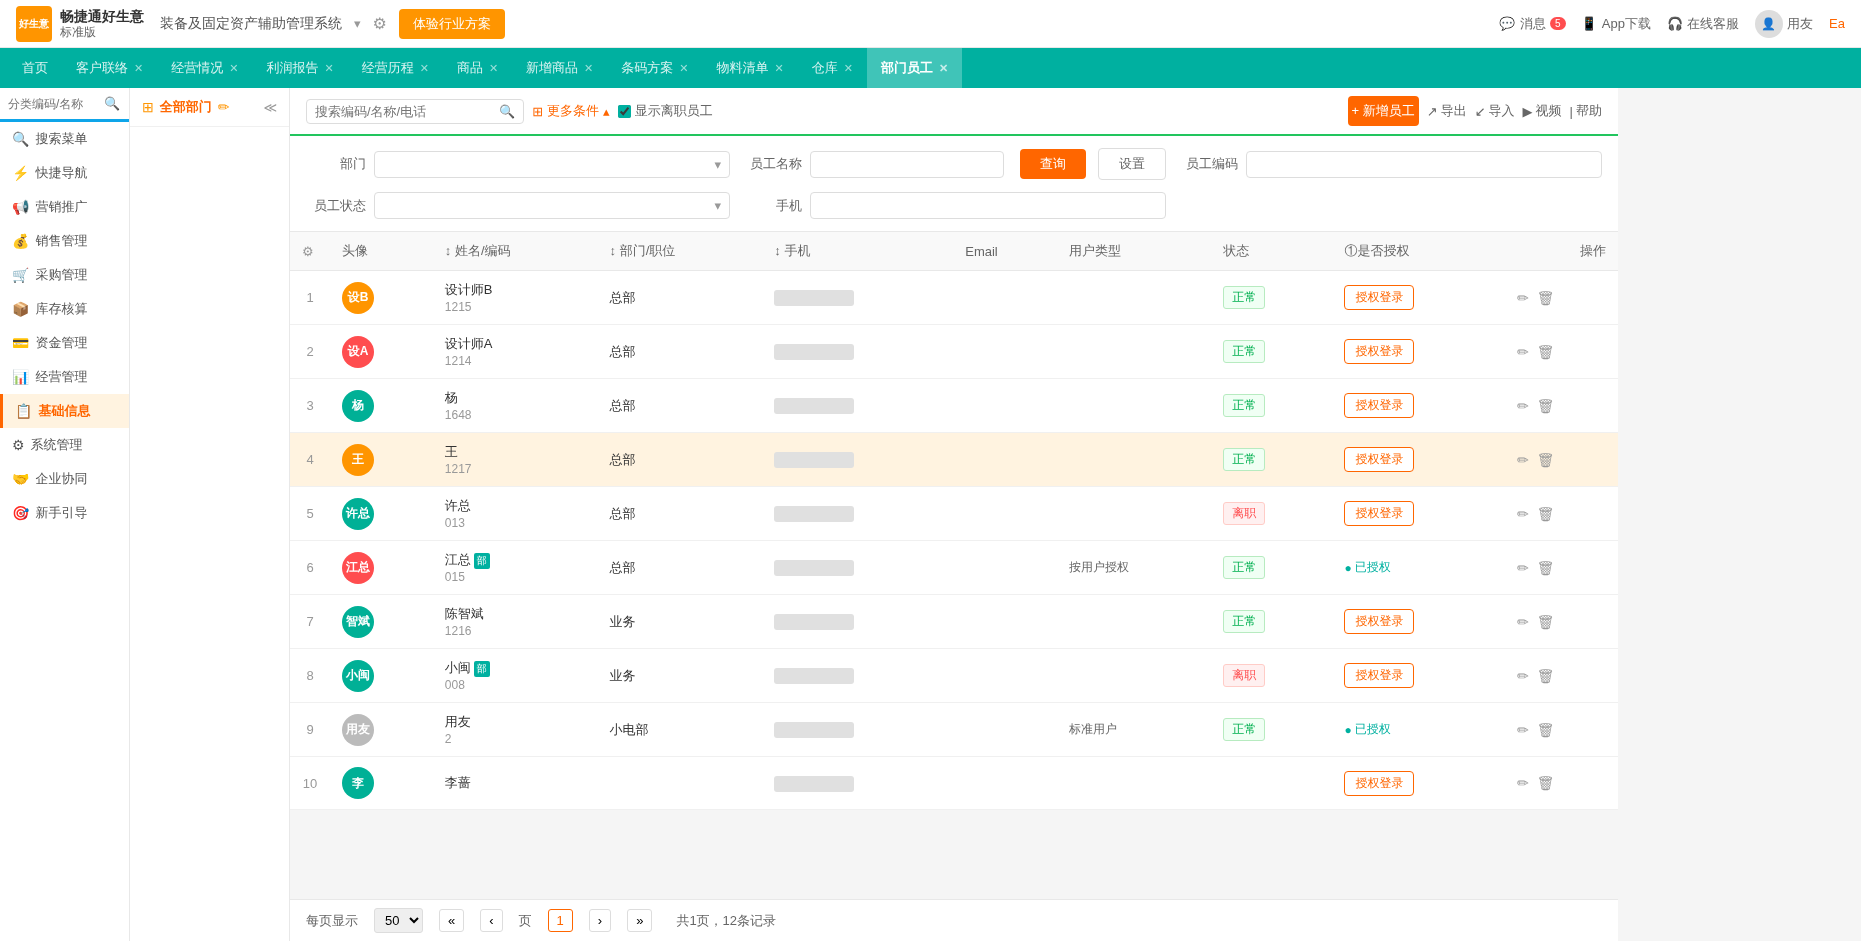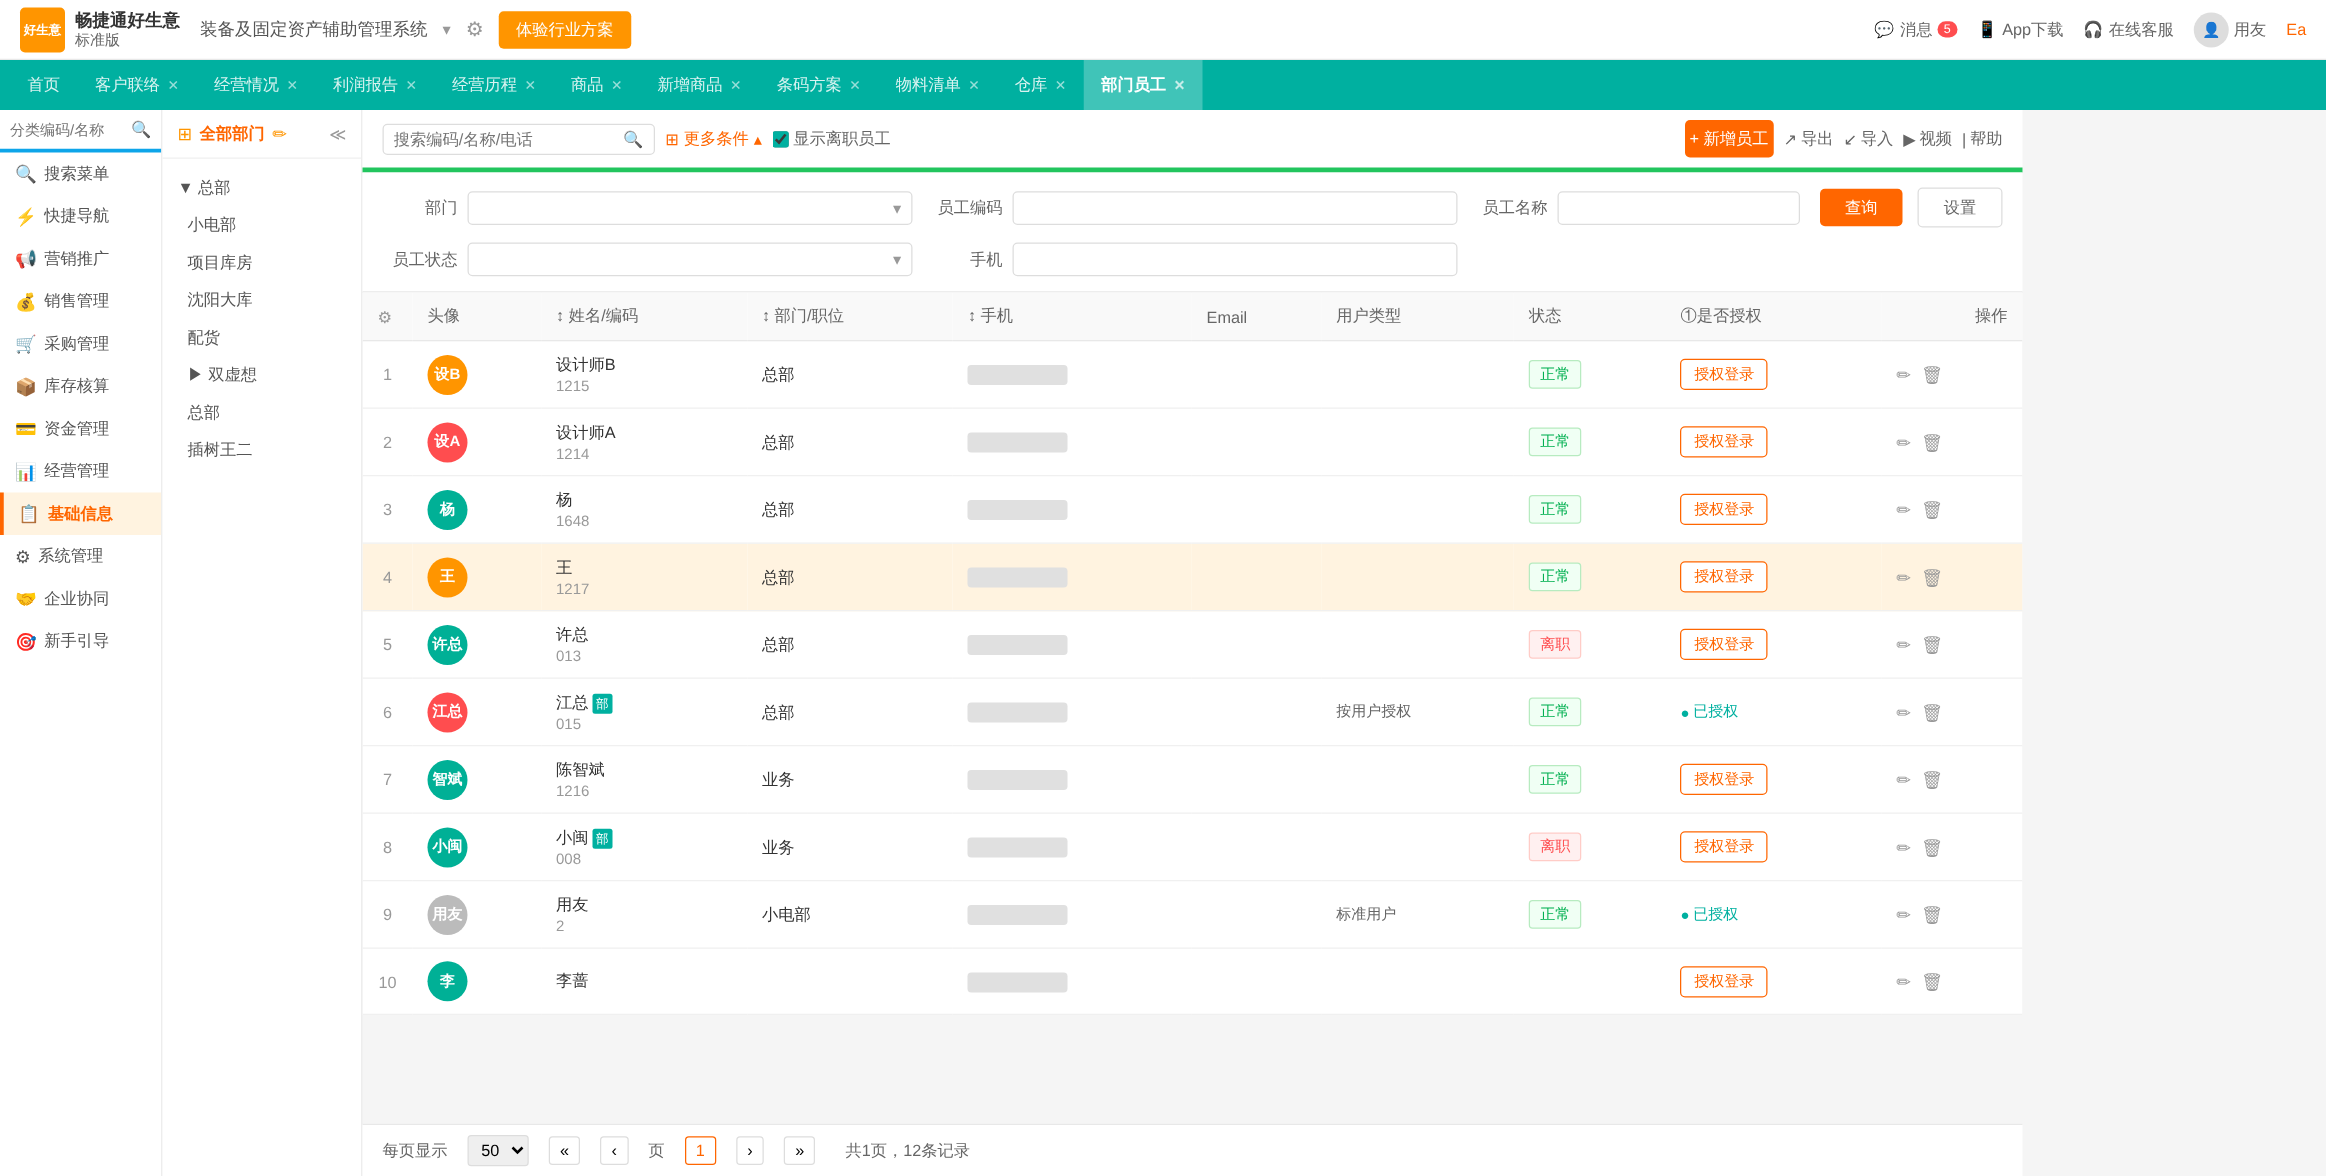--- a/index.html
+++ b/index.html
@@ -58,21 +58,21 @@
     .dept-panel-header .edit-icon { color: #ff9500; font-size: 14px; cursor: pointer; }
     .dept-panel-header .collapse-icon { margin-left: auto; color: #999; cursor: pointer; }
     .dept-tree { padding: 8px 0; }
     .dept-item { padding: 6px 12px; font-size: 13px; color: #555; cursor: pointer; display: flex; align-items: center; gap: 4px; }
     .dept-item-indent1 { padding-left: 20px; }
     
     
     .employee-panel { flex: 1; display: flex; flex-direction: column; }
     
     
-    .toolbar { background: white; padding: 8px 16px; display: flex; align-items: center; gap: 8px; border-bottom: 4px solid #22c55e; }
+    .toolbar { background: white; padding: 8px 16px; display: flex; align-items: center; gap: 8px; border-bottom: 2px solid #22c55e; }
     .search-input-wrap { display: flex; align-items: center; border: 1px solid #ddd; border-radius: 4px; padding: 4px 8px; gap: 4px; }
     .search-input-wrap input { border: none; outline: none; font-size: 13px; width: 180px; color: #333; }
     .more-filter { display: flex; align-items: center; gap: 4px; color: #ff6600; cursor: pointer; font-size: 13px; }
     .show-resigned { display: flex; align-items: center; gap: 4px; color: #666; font-size: 13px; cursor: pointer; }
     .show-resigned input[type=checkbox] { accent-color: #00b0a0; }
     .toolbar-right { margin-left: auto; display: flex; align-items: center; gap: 8px; }
     .add-btn { background: #ff6600; color: white; border: none; border-radius: 4px; padding: 6px 4px; font-size: 13px; cursor: pointer; }
     .action-btn { color: #666; font-size: 13px; cursor: pointer; display: flex; align-items: center; gap: 3px; }
     
     
@@ -225,46 +225,20 @@
 
   <div class="dept-employee-layout">
 
     <div class="dept-panel">
       <div class="dept-panel-header">
         <span style="color:#ff9500;font-size:14px;">⊞</span>
         <span class="label">全部部门</span>
         <span class="edit-icon">✏</span>
         <span class="collapse-icon">≪</span>
       </div>
-      <div class="dept-tree" id="dept-tree">
-          <div class="dept-item">
-            <span>▼ 总部</span>
-          </div>
-          <div class="dept-item dept-item-indent1">
-            <span>小电部</span>
-          </div>
-          <div class="dept-item dept-item-indent1">
-            <span>项目库房</span>
-          </div>
-          <div class="dept-item dept-item-indent1">
-            <span>沈阳大库</span>
-          </div>
-          <div class="dept-item dept-item-indent1">
-            <span>配货</span>
-          </div>
-          <div class="dept-item dept-item-indent1">
-            <span>▶ 双虚想</span>
-          </div>
-          <div class="dept-item dept-item-indent1">
-            <span>总部</span>
-          </div>
-          <div class="dept-item dept-item-indent1">
-            <span>插树王二</span>
-          </div>
-        </div>
     </div>
 
     <div class="employee-panel">
 
       <div class="toolbar">
         <div class="search-input-wrap">
           <input type="text" placeholder="搜索编码/名称/电话" style="">
           <span style="color:#999;">🔍</span>
         </div>
         <div class="more-filter">
@@ -299,28 +273,28 @@
 
       <div class="filter-form">
         <div class="filter-field">
           <label>部门</label>
           <div class="filter-select">
             <span style="color:#ccc;font-size:12px;flex:1;"></span>
             <span style="color:#999;">▾</span>
           </div>
         </div>
         <div class="filter-field">
-          <label>员工编码</label>
-          <input class="filter-input" type="text" style="">
-        </div>
-        <div class="filter-field">
           <label>员工名称</label>
           <input class="filter-input" type="text" style="flex: 1 1 0%;">
           <button class="query-btn" style="margin-left:8px;">查询</button>
           <button class="reset-btn" style="margin-left:4px;">设置</button>
+        </div>
+        <div class="filter-field">
+          <label>员工编码</label>
+          <input class="filter-input" type="text" style="">
         </div>
         <div class="filter-field">
           <label>员工状态</label>
           <div class="filter-select">
             <span style="flex:1;"></span>
             <span style="color:#999;">▾</span>
           </div>
         </div>
         <div class="filter-field">
           <label>手机</label>

